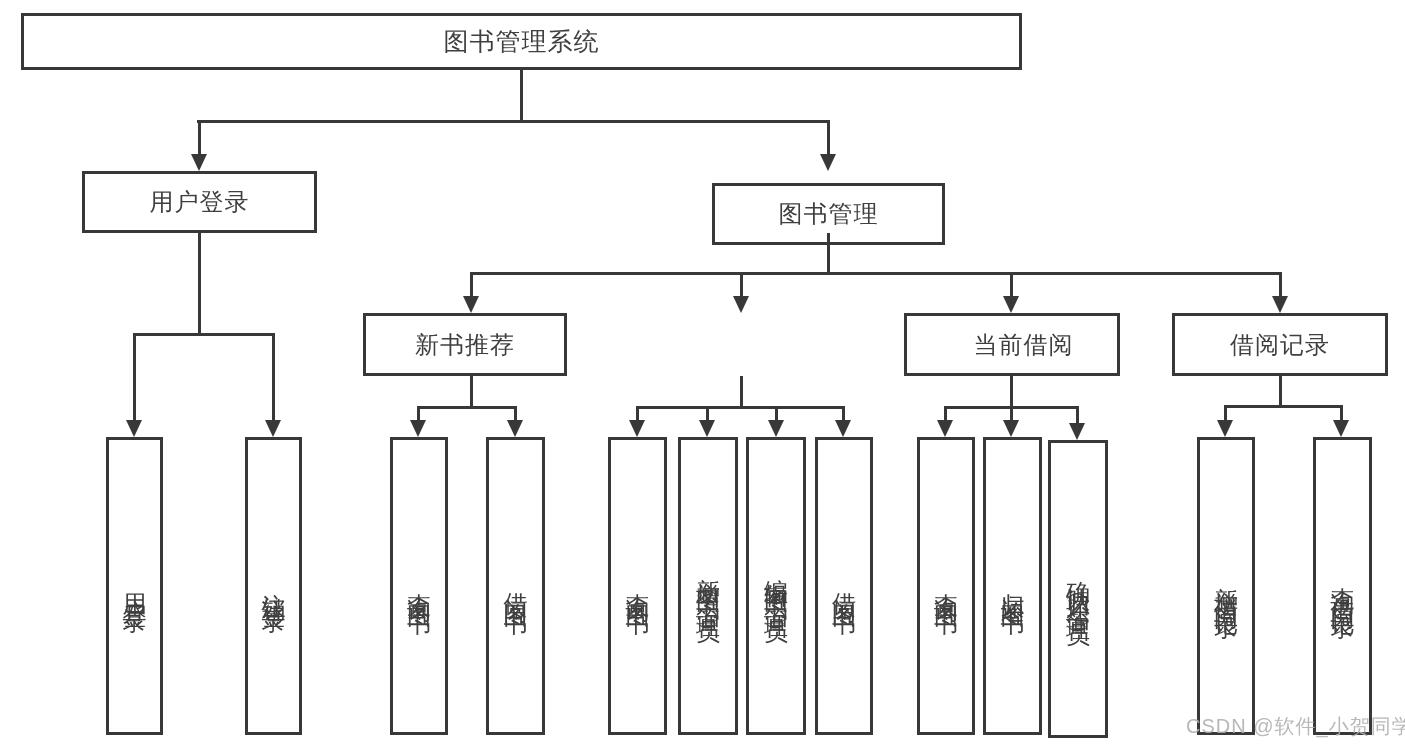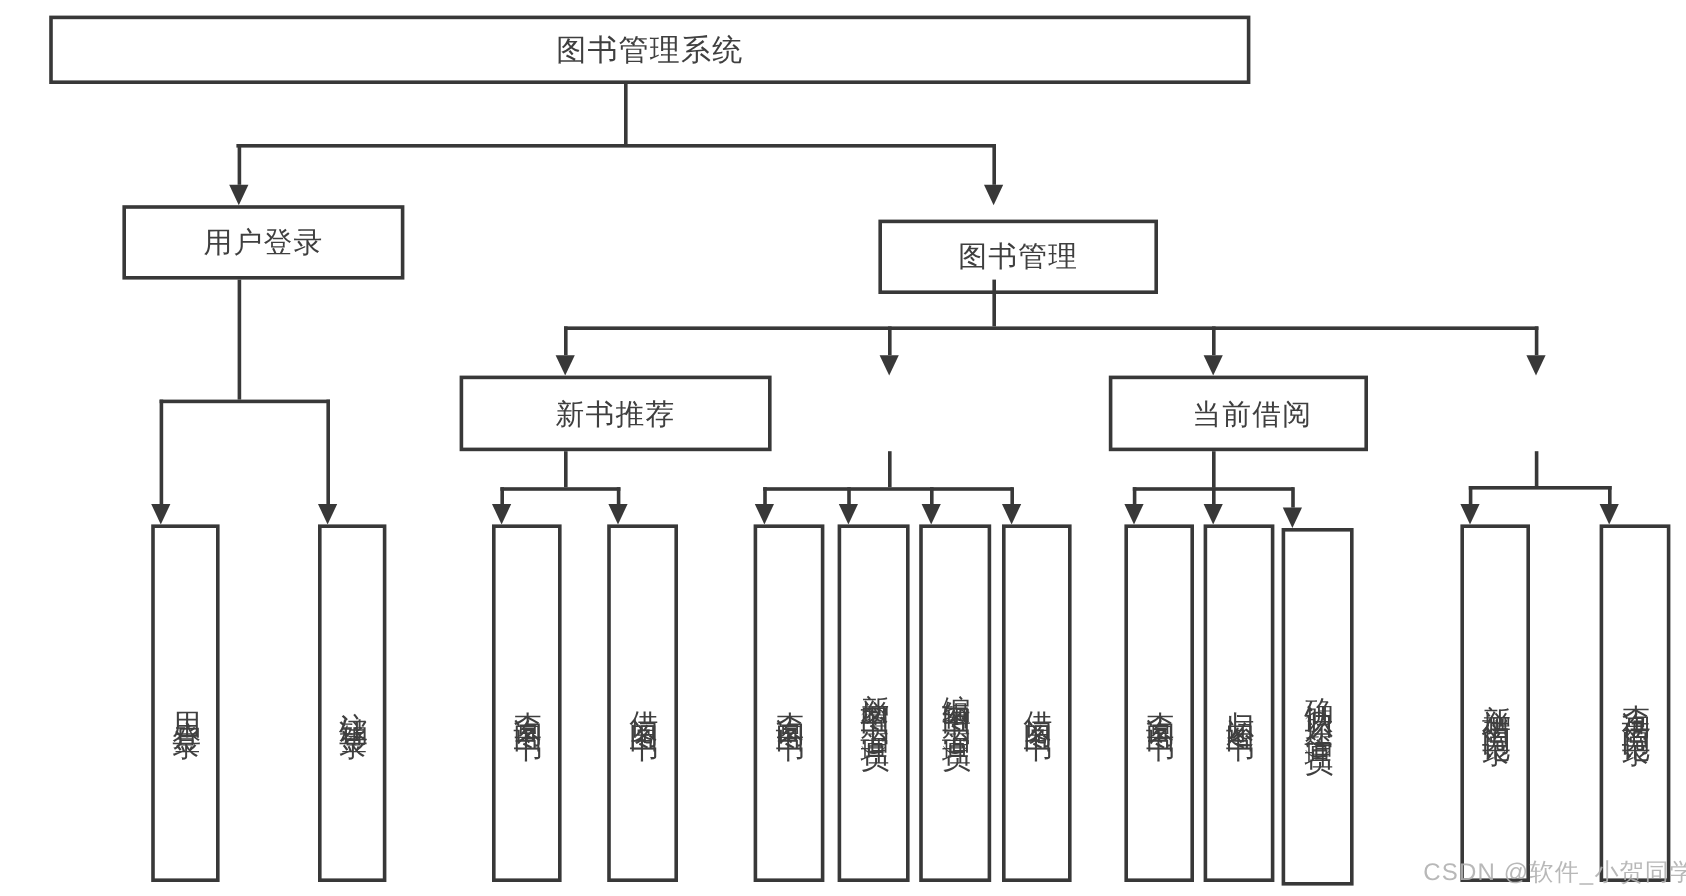--- a/index.html
+++ b/index.html
@@ -12,21 +12,20 @@
   }
   .box{
     position:absolute;
     background:#ffffff;
     border:3px solid #383838;
     box-sizing:border-box;
     display:flex;
     align-items:center;
     justify-content:center;
     color:#3f3f3f;
-    margin-left:20px;
   }
   .hlabel{
     font-size:24px;
     letter-spacing:1px;
     white-space:nowrap;
   }
   .root-label{font-size:25px;}
   .vlabel{
     writing-mode:vertical-rl;
     text-orientation:mixed;
@@ -92,25 +91,28 @@
   <div class="darr" style="left:133px;top:333px;height:87px;"></div>
   <div class="darr" style="left:272px;top:333px;height:87px;"></div>
 
   <div class="vline" style="left:827px;top:233px;height:39px;"></div>
   <div class="hline" style="left:470px;top:272px;width:812px;"></div>
   <div class="darr" style="left:470px;top:272px;height:24px;"></div>
   <div class="darr" style="left:740px;top:272px;height:24px;"></div>
   <div class="darr" style="left:1010px;top:272px;height:24px;"></div>
   <div class="darr" style="left:1279px;top:272px;height:24px;"></div>
 
-  <div class="box" style="left:363px;top:313px;width:260px;height:63px;">
+  <div class="box" style="left:363px;top:313px;width:204px;height:63px;">
     <span class="hlabel">新书推荐</span>
   </div>
   <div class="box" style="left:904px;top:313px;width:216px;height:63px;padding-left:23px;">
     <span class="hlabel">当前借阅</span>
+  </div>
+  <div class="box" style="left:1172px;top:313px;width:216px;height:63px;">
+    <span class="hlabel">借阅记录</span>
   </div>
 
   <div class="vline" style="left:470px;top:376px;height:30px;"></div>
   <div class="hline" style="left:417px;top:406px;width:100px;"></div>
   <div class="darr" style="left:417px;top:406px;height:14px;"></div>
   <div class="darr" style="left:514px;top:406px;height:14px;"></div>
 
   <div class="vline" style="left:740px;top:376px;height:30px;"></div>
   <div class="hline" style="left:636px;top:406px;width:208px;"></div>
   <div class="darr" style="left:636px;top:406px;height:14px;"></div>

